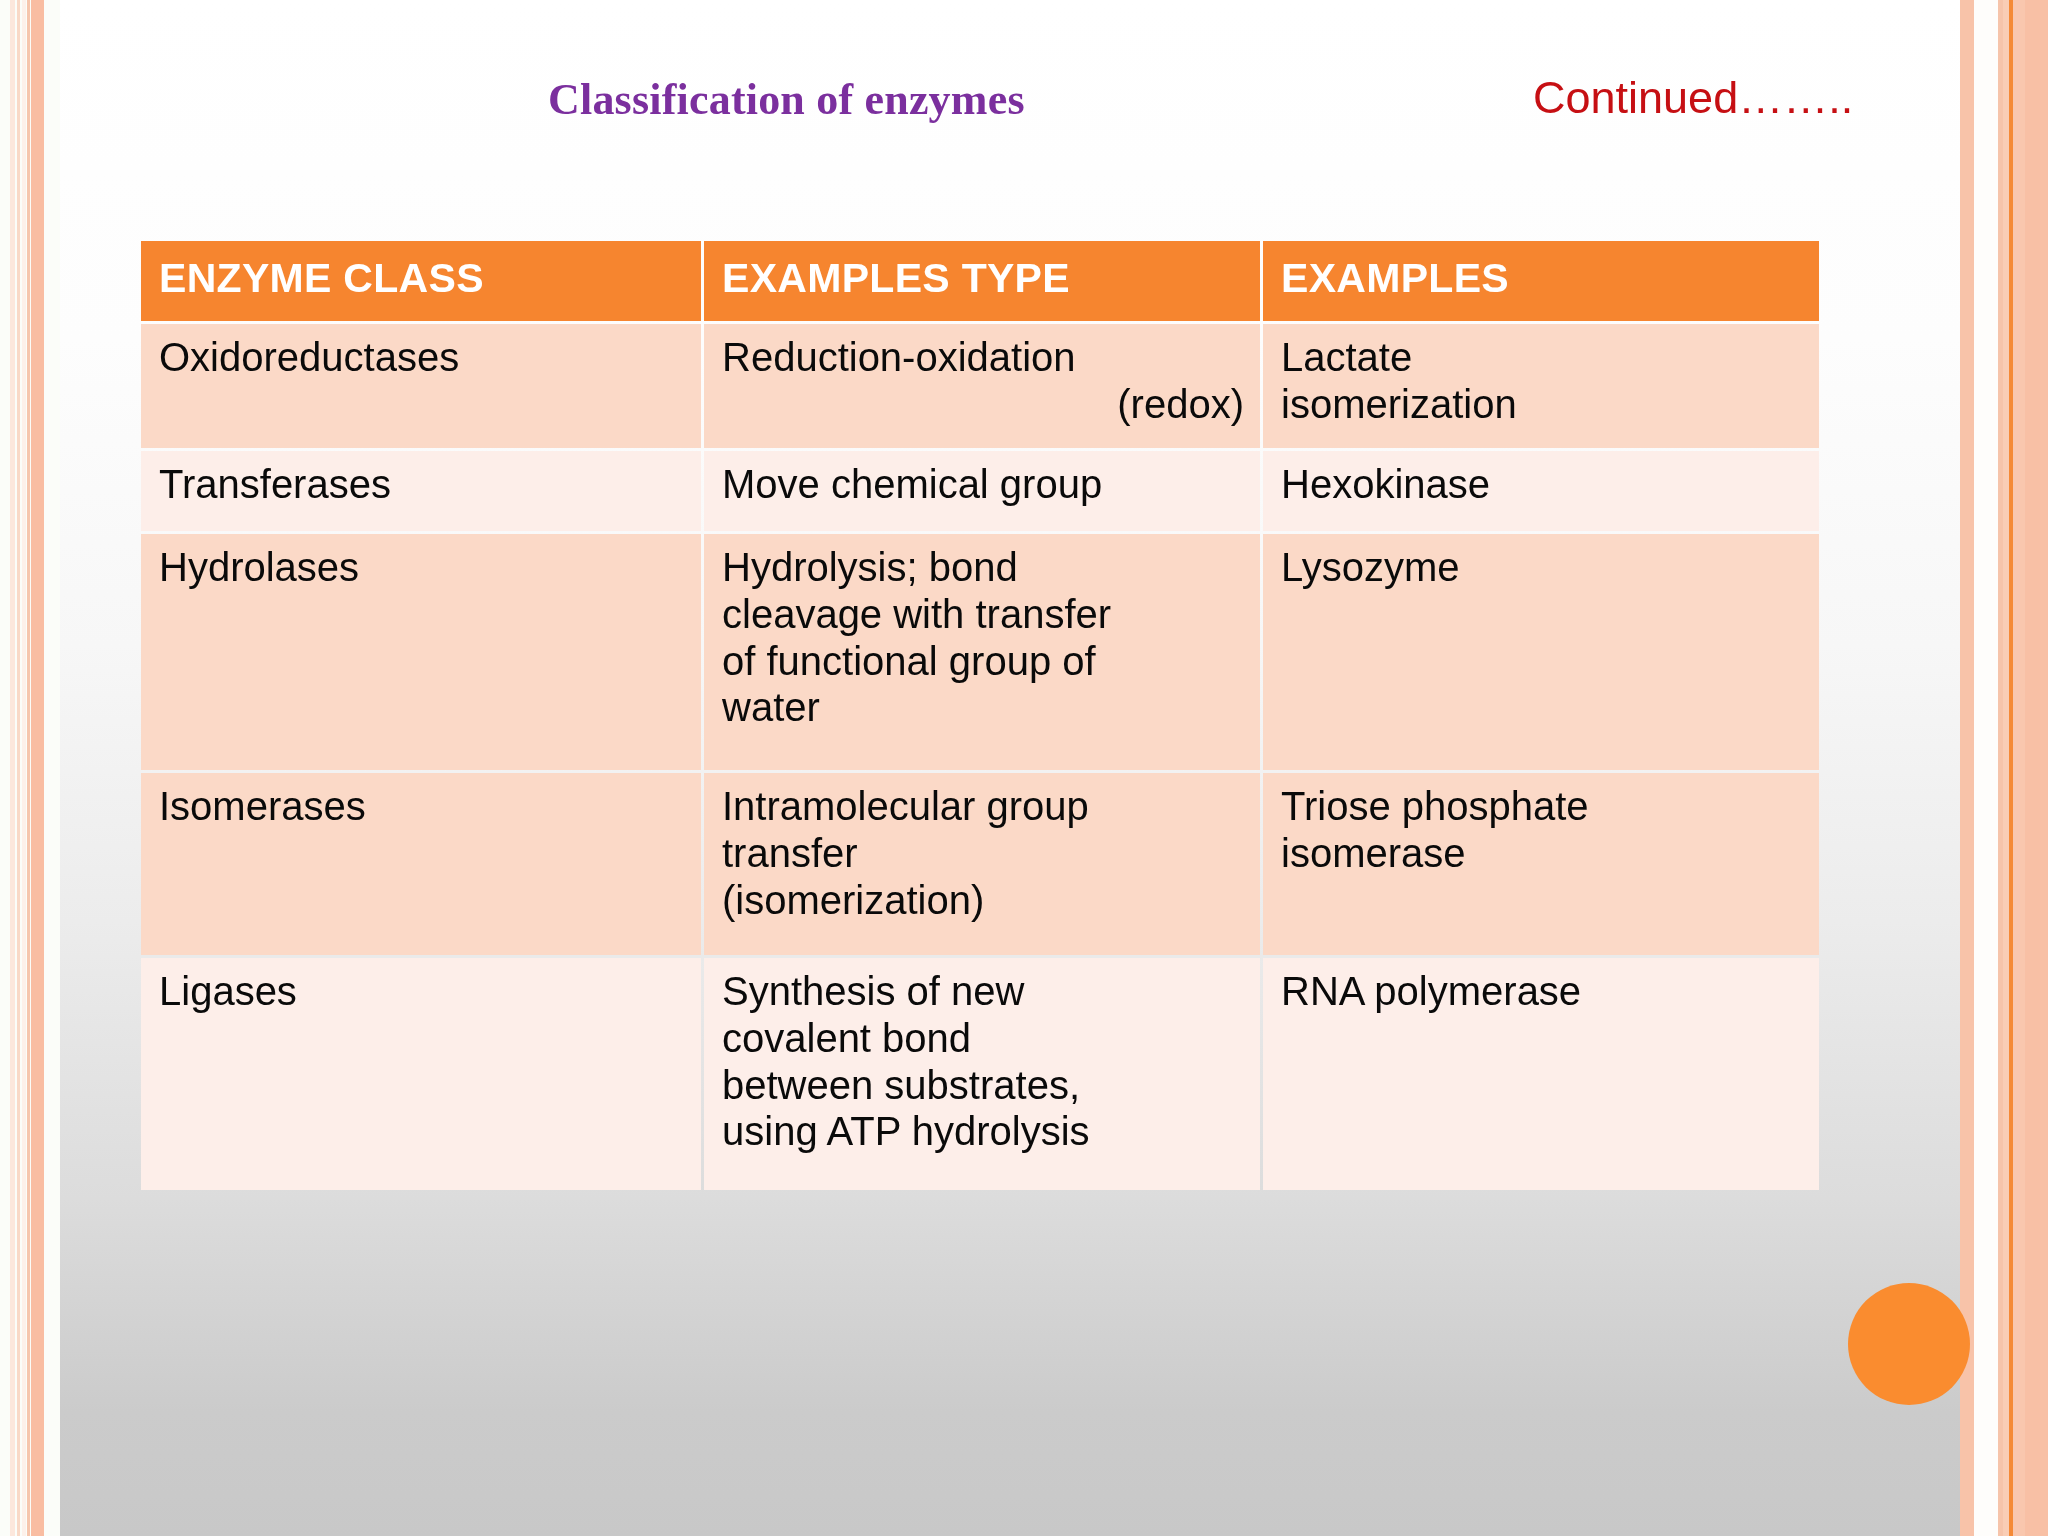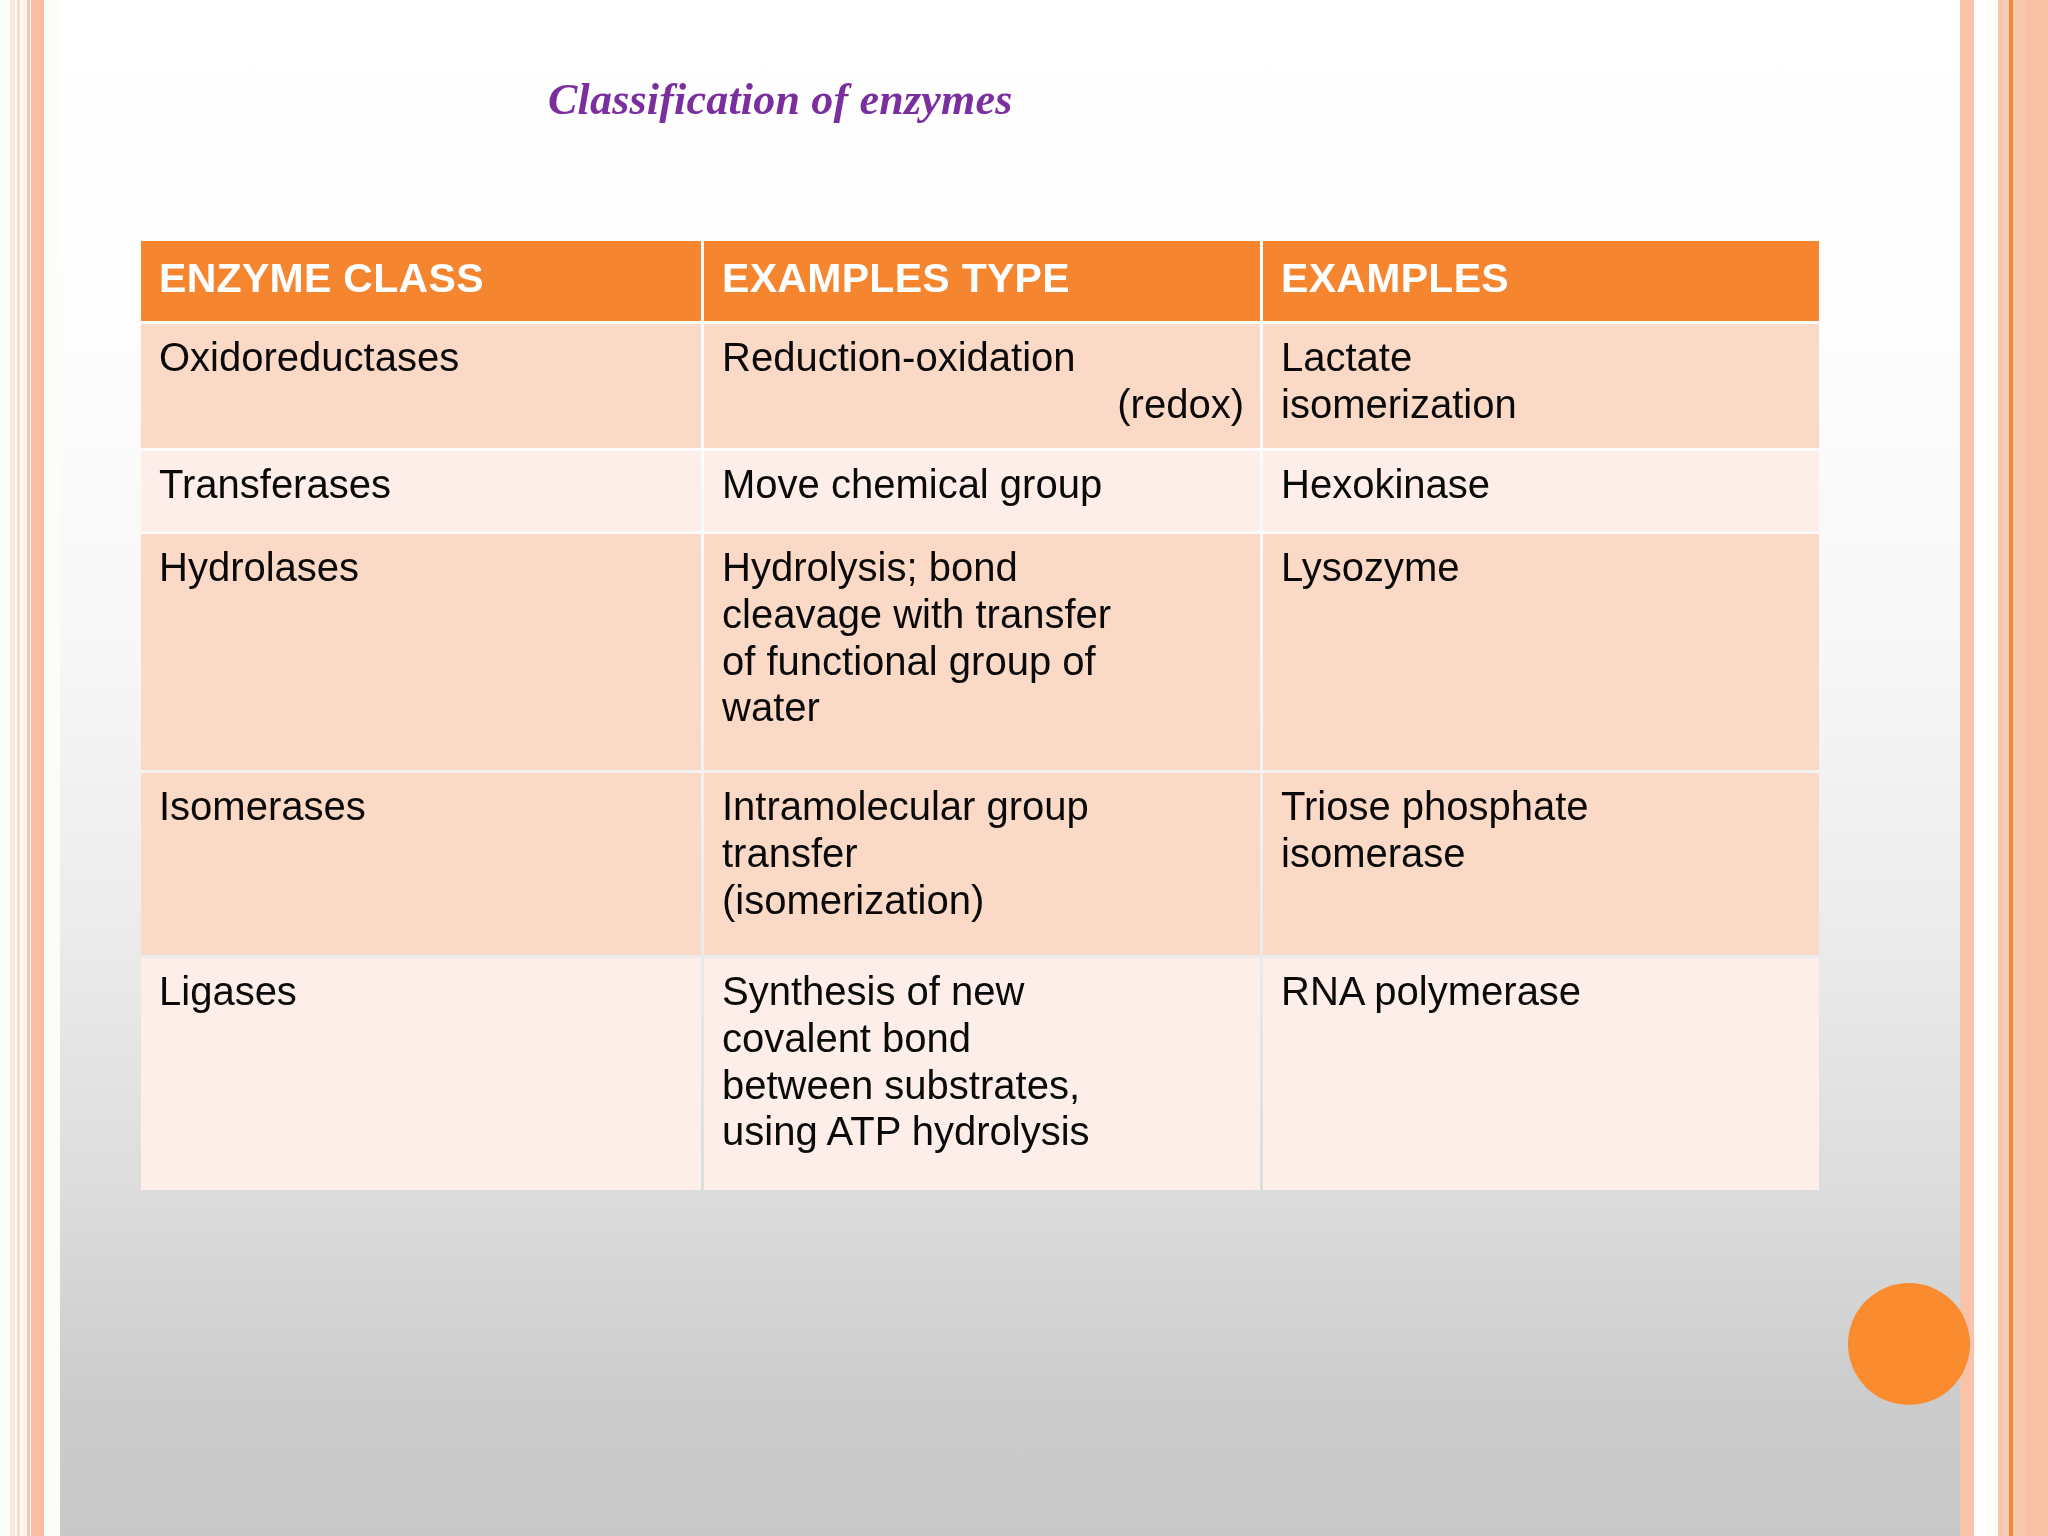--- a/index.html
+++ b/index.html
@@ -69,21 +69,20 @@
     background: #fa8c2f;
   }
 
   
   .title-row {
     position: absolute;
     top: 74px;
     left: 138px;
     width: 1780px;
     height: 70px;
-    font-style: italic;
   }
   .slide-title {
     position: absolute;
     left: 410px;
     top: 0;
     font-family: "Liberation Serif", serif;
     font-weight: bold;
     font-size: 44px;
     color: #7b2f9e;
     letter-spacing: 0.2px;
@@ -168,20 +167,21 @@
     <div class="r4"></div>
     <div class="r5"></div>
     <div class="r6"></div>
     <div class="r7"></div>
   </div>
 
   <div class="deco-circle"></div>
 
   <div class="title-row">
     <div class="slide-title">Classification of enzymes</div>
+    <div class="slide-continued">Continued……..</div>
   </div>
 
   <table class="enzyme-table">
     <colgroup>
       <col class="col-class">
       <col class="col-react">
       <col class="col-exam">
     </colgroup>
     <thead>
       <tr>

